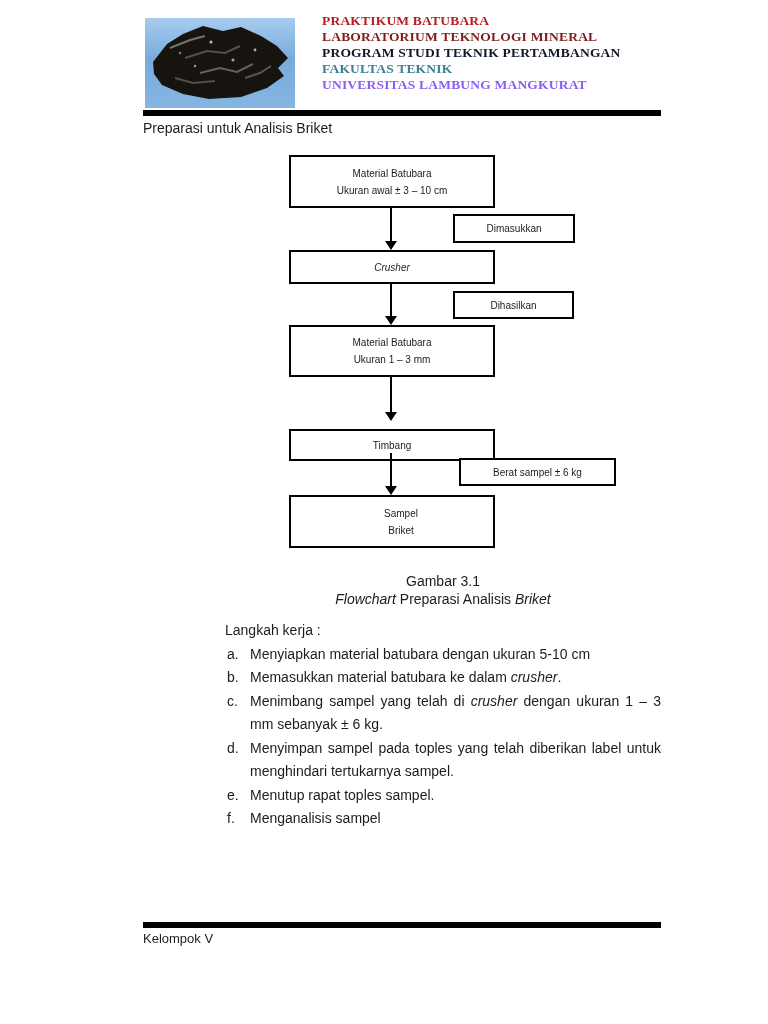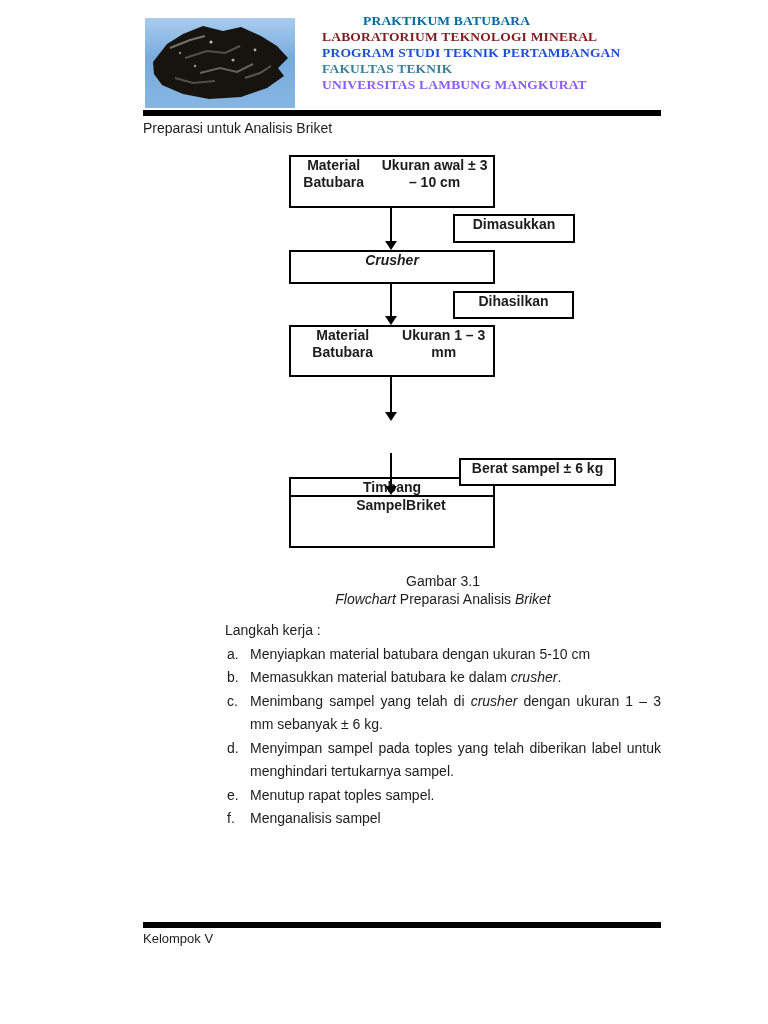--- a/index.html
+++ b/index.html
@@ -28,26 +28,26 @@
   .rule-top { top: 110px; }
   .rule-bottom { top: 922px; }
 
   .section-title { left: 143px; top: 120px; font-size: 14px; }
 
   
   .fc-box {
     position: absolute;
     border: 2px solid #000000;
     background: #ffffff;
-    font-size: 14px;
+    font-size: 10px;
     text-align: center;
     display: flex;
+    flex-direction: column;
     justify-content: center;
     line-height: 17px;
-    font-weight: bold;
   }
   .fc-node-main { left: 289px; width: 206px; }
   .fc-italic { font-style: italic; }
   .fc-arrow-line { position: absolute; left: 390px; width: 2px; background: #000000; }
   .fc-arrow-head {
     position: absolute; left: 385px;
     width: 0; height: 0;
     border-left: 6px solid transparent;
     border-right: 6px solid transparent;
     border-top: 9px solid #000000;
@@ -91,23 +91,23 @@
     <circle cx="70,," cy="25" r="0"></circle>
     <circle cx="66" cy="24" r="1.5" fill="#d9d5ce" opacity="0.9"></circle>
     <circle cx="88" cy="42" r="1.5" fill="#cfccc5" opacity="0.8"></circle>
     <circle cx="50" cy="48" r="1.2" fill="#c5c1ba" opacity="0.8"></circle>
     <circle cx="110" cy="32" r="1.4" fill="#d9d5ce" opacity="0.8"></circle>
     <circle cx="35" cy="35" r="1.2" fill="#bdb9b2" opacity="0.7"></circle>
   </svg>
 </div>
 
 <div class="abs header-text">
-  <div style="color: #0369a1; margin-left: 41px;">PRAKTIKUM BATUBARA</div>
+  <div style="color: #b91c1c;">PRAKTIKUM BATUBARA</div>
   <div style="color: #7f1d1d;">LABORATORIUM TEKNOLOGI MINERAL</div>
-  <div style="color: #1d4ed8;">PROGRAM STUDI TEKNIK PERTAMBANGAN</div>
+  <div style="color: #0f172a;">PROGRAM STUDI TEKNIK PERTAMBANGAN</div>
   <div style="color: rgb(59, 126, 151);">FAKULTAS TEKNIK</div>
   <div style="color: #8b5cf6;">UNIVERSITAS LAMBUNG MANGKURAT</div>
 </div>
 
 <div class="abs rule rule-top"></div>
 
 <div class="abs section-title">Preparasi untuk Analisis Briket</div>
 
 <div class="fc-box fc-node-main" style="top:155px; height:53px;">
   <div>Material Batubara</div>
@@ -133,21 +133,21 @@
 </div>
 
 <div class="fc-box fc-node-main" style="top:325px; height:52px;">
   <div>Material Batubara</div>
   <div>Ukuran 1 – 3 mm</div>
 </div>
 
 <div class="fc-arrow-line" style="top:377px; height:36px;"></div>
 <div class="fc-arrow-head" style="top:412px;"></div>
 
-<div class="fc-box fc-node-main" style="top:429px; height:24px;margin-top:48px;">
+<div class="fc-box fc-node-main" style="top:429px; height:32px;">
   <div>Timbang</div>
 </div>
 
 <div class="fc-arrow-line" style="top:453px; height:34px;"></div>
 <div class="fc-arrow-head" style="top:486px;"></div>
 
 <div class="fc-box" style="left:459px; top:458px; width:157px; height:28px;">
   <div>Berat sampel ± 6 kg</div>
 </div>
 

